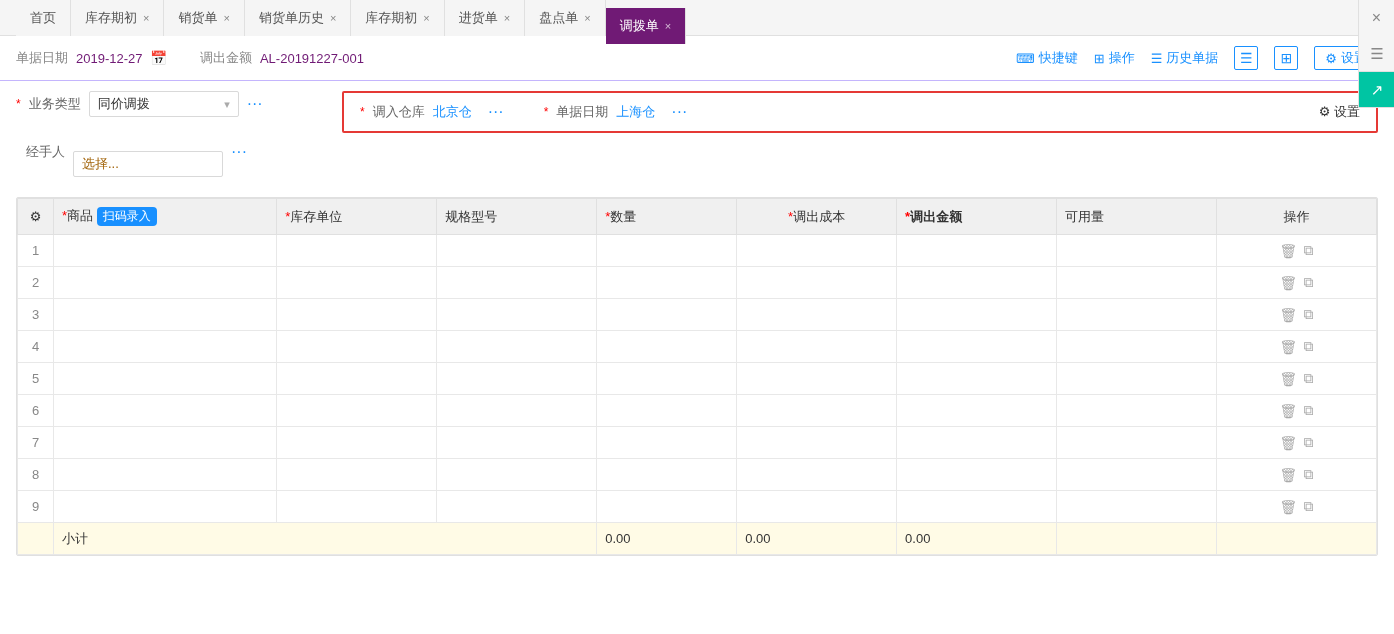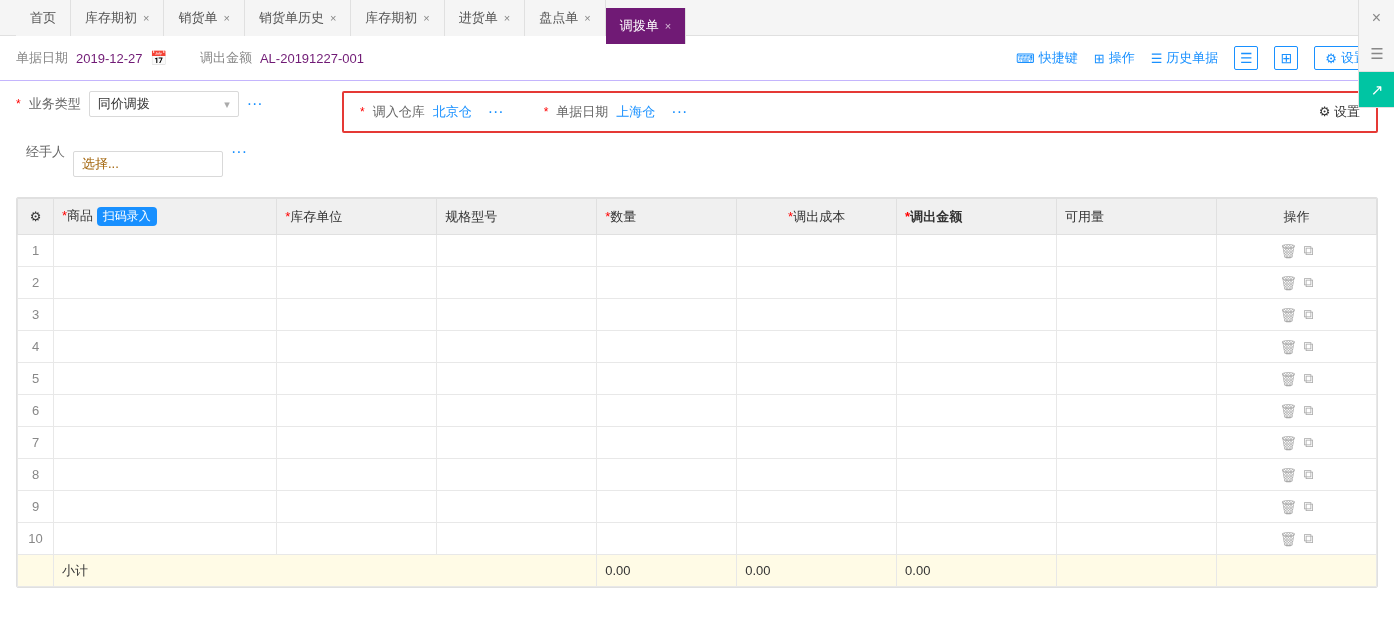--- a/index.html
+++ b/index.html
@@ -501,36 +501,20 @@
             <td></td>
             <td></td>
             <td></td>
             <td>
               <div class="action-cell">
                 <span class="action-icon">🗑</span>
                 <span class="action-icon">⧉</span>
               </div>
             </td>
           </tr>
-        <tr>
-            <td class="row-num">10</td>
-            <td></td>
-            <td></td>
-            <td></td>
-            <td></td>
-            <td></td>
-            <td></td>
-            <td></td>
-            <td>
-              <div class="action-cell">
-                <span class="action-icon">🗑</span>
-                <span class="action-icon">⧉</span>
-              </div>
-            </td>
-          </tr>
 
         <tr class="subtotal-row">
           <td class="row-num"></td>
           <td colspan="3" style="background:#fffbe6;">小计</td>
           <td style="background:#fffbe6;">0.00</td>
           <td style="background:#fffbe6;">0.00</td>
           <td style="background:#fffbe6;">0.00</td>
           <td style="background:#fffbe6;"></td>
           <td style="background:#fffbe6;"></td>
         </tr>

